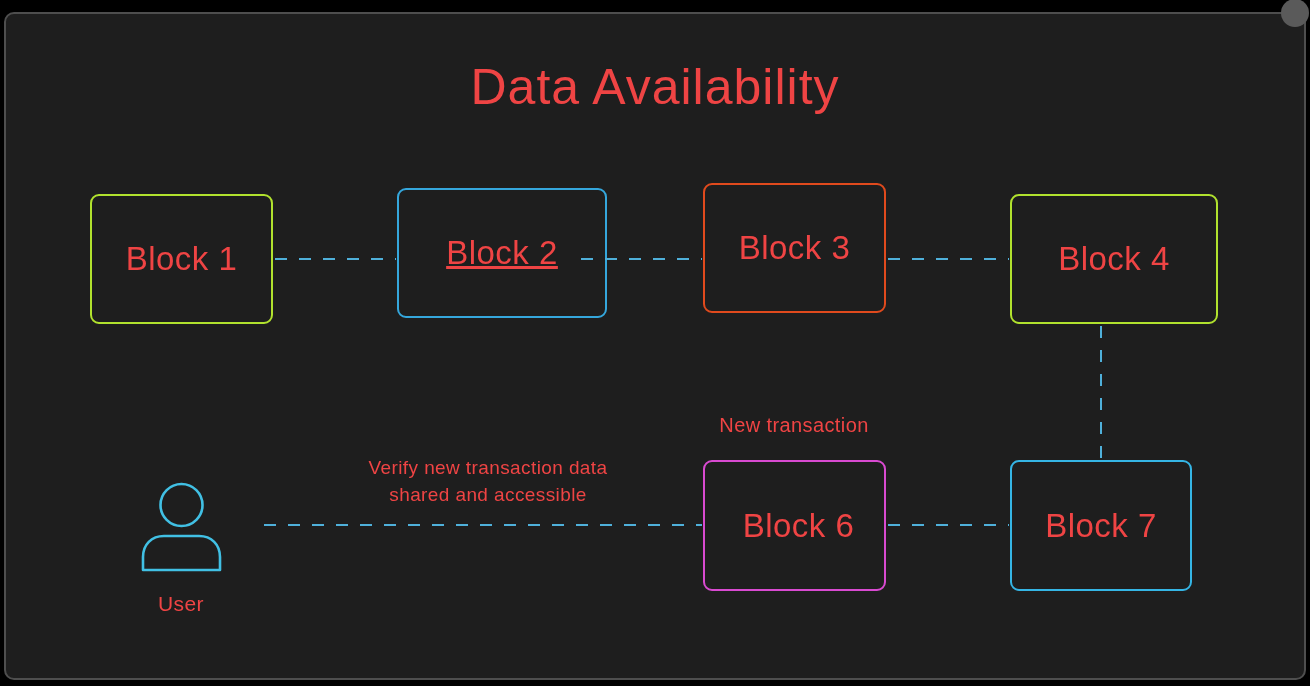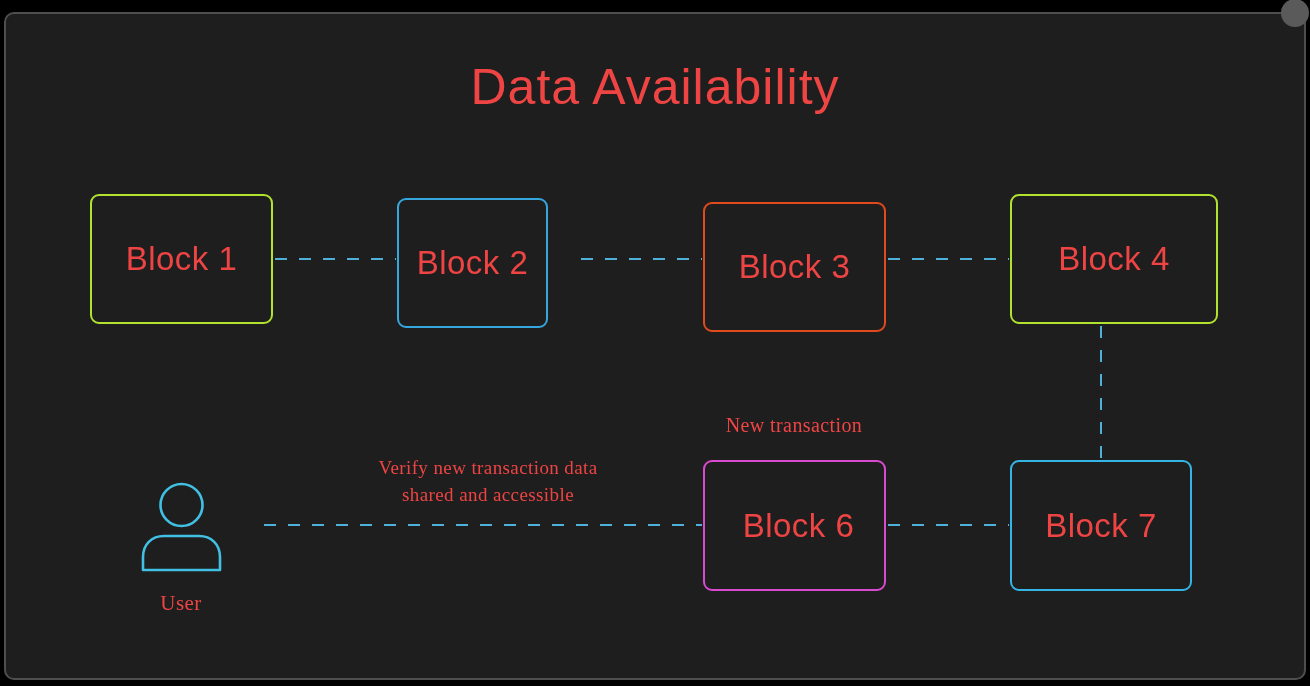--- a/index.html
+++ b/index.html
@@ -61,21 +61,20 @@
     background: repeating-linear-gradient(180deg,
       var(--dash-color) 0 12px, transparent 12px 24px);
   }
   .note {
     position: absolute;
     text-align: center;
     font-size: 19px;
     font-weight: 400;
     letter-spacing: 0.4px;
     line-height: 27px;
-    font-family: Liberation Serif, serif;
   }
   .user-icon-wrap {
     position: absolute;
     left: 138px; top: 482px;
     width: 88px; height: 92px;
   }
   .user-label {
     position: absolute;
     left: 131px; top: 590px;
     width: 100px;
@@ -101,24 +100,24 @@
 
   <div class="panel" style="background: rgb(30, 30, 30); border-color: rgb(78, 78, 78);"></div>
 
   <div class="handle" style="background: rgb(90, 90, 90);"></div>
 
   <div class="title">Data Availability</div>
 
   <div class="block" style="left: 90px; top: 194px; border-color: rgb(177, 226, 46); align-items: center;">
     <span>Block 1</span>
   </div>
-  <div class="block" style="left: 397px; top: 198px; width: 151px; border-color: rgb(53, 167, 220);">
+  <div class="block" style="left: 397px; top: 188px; width: 210px; border-color: rgb(53, 167, 220); text-decoration: underline;">
     <span>Block 2</span>
   </div>
-  <div class="block" style="left: 703px; top: 202px; border-color: rgb(224, 74, 29);">
+  <div class="block" style="left: 703px; top: 183px; border-color: rgb(224, 74, 29);">
     <span>Block 3</span>
   </div>
   <div class="block" style="left: 1010px; top: 194px; width: 208px; border-color: rgb(177, 226, 46);">
     <span>Block 4</span>
   </div>
 
   <div class="block" style="left: 1010px; top: 460px; width: 182px; height: 131px; border-color: rgb(53, 181, 229);">
     <span>Block 7</span>
   </div>
   <div class="block" style="left: 703px; top: 460px; height: 131px; border-color: rgb(217, 74, 209); padding-left: 8px;">

